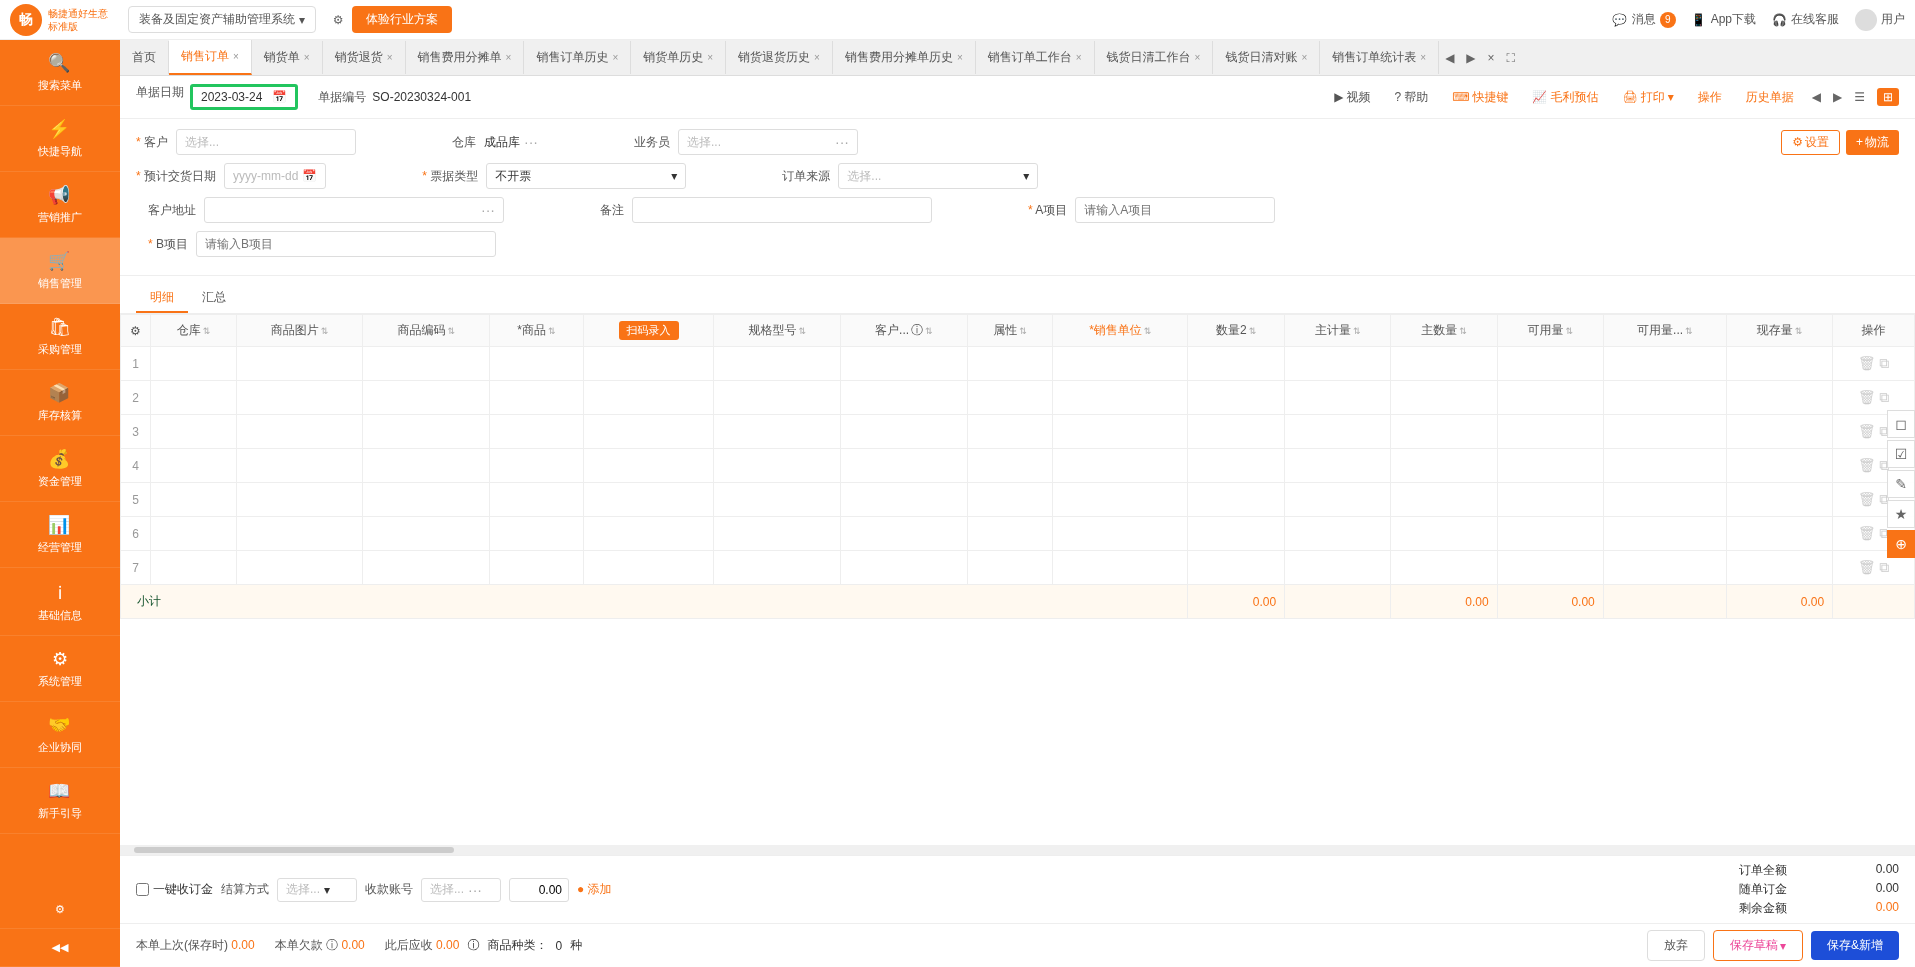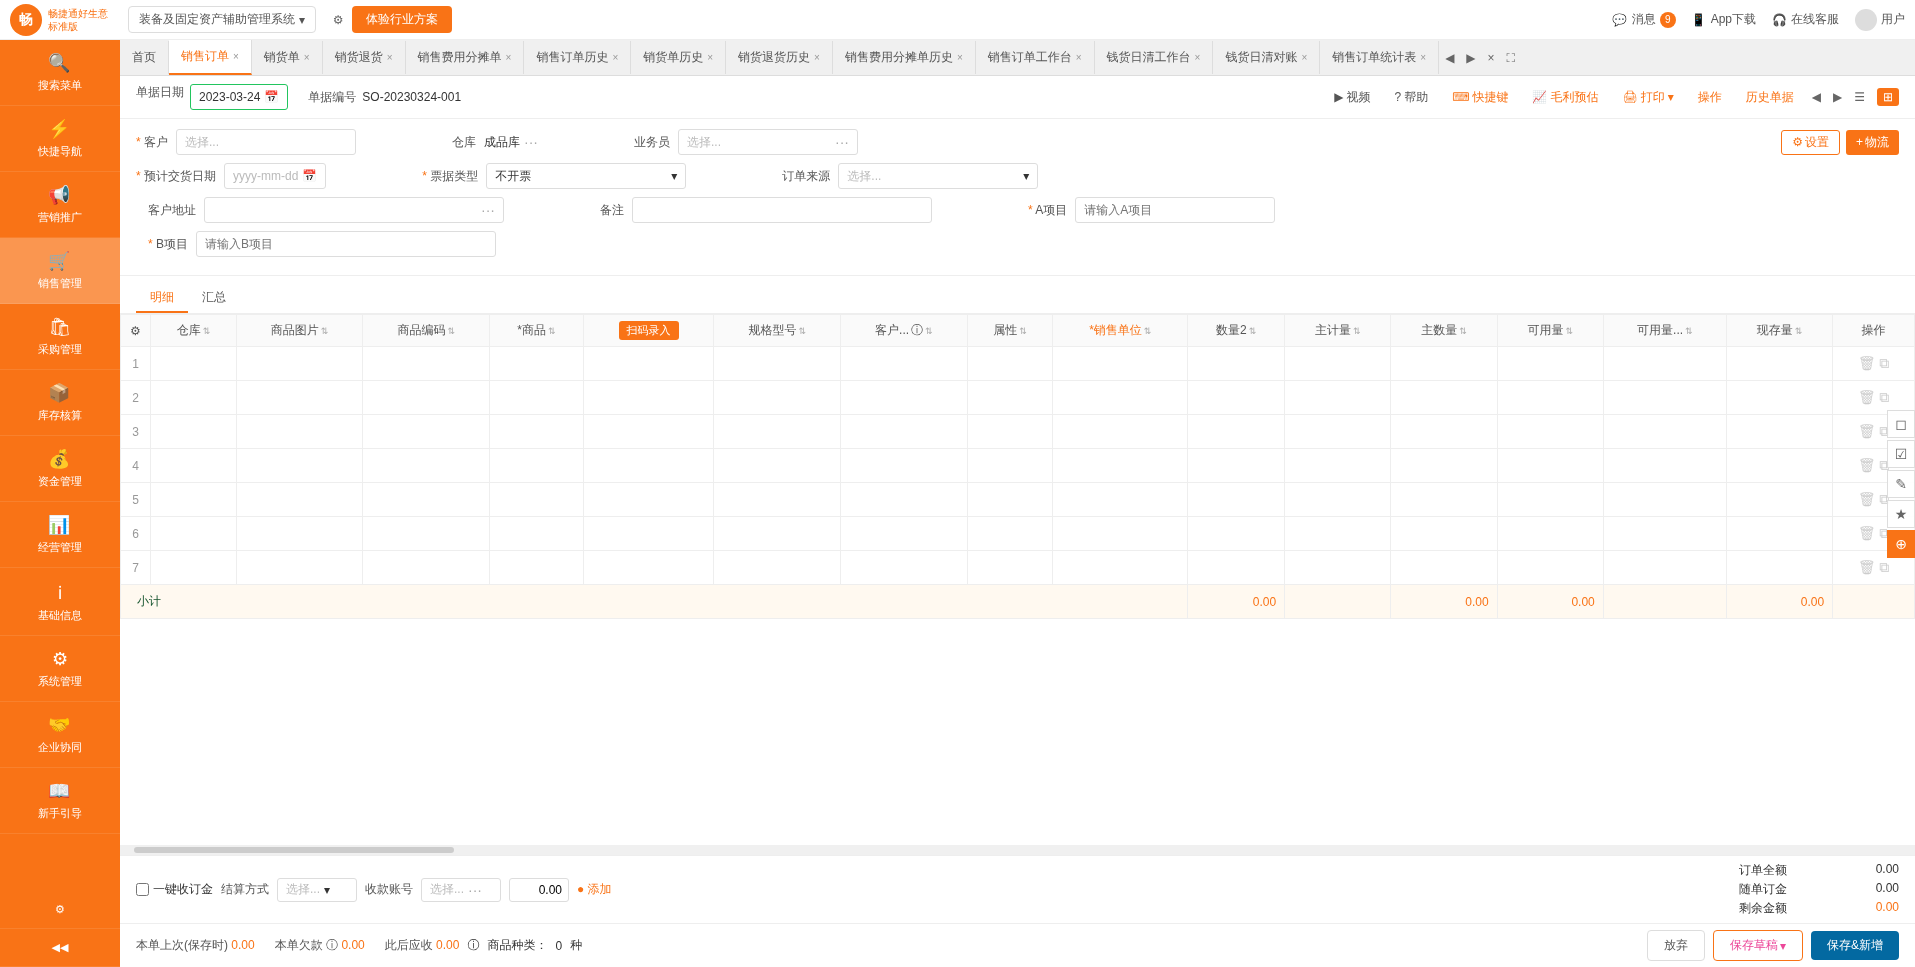--- a/index.html
+++ b/index.html
@@ -74,21 +74,21 @@
     .checkbox-label { display: flex; align-items: center; gap: 4px; cursor: pointer; font-size: 12px; }
     .add-btn { color: #f97316; cursor: pointer; font-size: 12px; }
     .amount-input { border: 1px solid #ddd; border-radius: 3px; padding: 2px 6px; width: 60px; font-size: 12px; height: 24px; text-align: right; }
 
     
     .footer-bar { display: flex; align-items: center; padding: 6px 16px; border-top: 1px solid #eee; background: #fff; flex-shrink: 0; gap: 8px; }
     .footer-info { font-size: 12px; color: #555; display: flex; gap: 20px; }
     .footer-btns { margin-left: auto; display: flex; gap: 8px; align-items: center; }
     .btn-discard { border: 1px solid #ddd; background: #fff; color: #555; padding: 6px 16px; border-radius: 4px; cursor: pointer; font-size: 12px; }
     .btn-save-draft { border: 1px solid #f97316; background: #fff; color: #ec4899; padding: 6px 16px; border-radius: 4px; cursor: pointer; font-size: 12px; display: flex; align-items: center; gap: 2px; }
-    .btn-save-new { background: #0369a1; color: white; border: none; padding: 6px 16px; border-radius: 4px; cursor: pointer; font-size: 12px; }
+    .btn-save-new { background: #1d4ed8; color: white; border: none; padding: 6px 16px; border-radius: 4px; cursor: pointer; font-size: 12px; }
 
     
     .right-float { position: fixed; right: 0; top: 50%; transform: translateY(-50%); display: flex; flex-direction: column; gap: 2px; z-index: 100; }
     .float-btn { width: 28px; height: 28px; background: rgba(255,255,255,0.9); border: 1px solid #ddd; display: flex; align-items: center; justify-content: center; cursor: pointer; font-size: 14px; color: #666; }
     .float-btn.orange { background: #f97316; color: white; border-color: #f97316; }
 
     
     .scroll-area { height: 10px; background: #f0f0f0; display: flex; align-items: center; padding: 0 4px; }
     .scroll-thumb { height: 6px; width: 320px; background: #ccc; border-radius: 3px; margin-left: 10px; }
 
@@ -253,21 +253,21 @@
         <button class="tab-nav-btn">▶</button>
         <button class="tab-nav-btn">×</button>
         <button class="tab-nav-btn">⛶</button>
       </div>
 
       <div class="content-wrapper">
 
         <div style="display:flex; align-items:center; padding:8px 16px; border-bottom:1px solid #eee; gap:20px; flex-shrink:0;">
           <div style="display:flex;align-items:flex-start;gap:6px;">
             <span class="form-label">单据日期</span>
-            <span style="display:flex;align-items:center;gap:4px;border:1px solid #22c55e;border-radius:3px;padding:3px 8px;height:26px;font-size:12px;">
+            <span style="display:flex;align-items:center;gap:10px;border:3px solid #22c55e;border-radius:3px;padding:3px 8px;height:26px;font-size:12px;">
               <span>2023-03-24</span>
               <span>📅</span>
             </span>
           </div>
           <div style="display:flex;align-items:center;gap:6px;">
             <span class="form-label">单据编号</span>
             <span style="font-size:12px;color:#333;font-weight:500;">SO-20230324-001</span>
           </div>
           <div style="margin-left:auto;display:flex;align-items:center;gap:12px;">
             <span class="header-action-btn">

